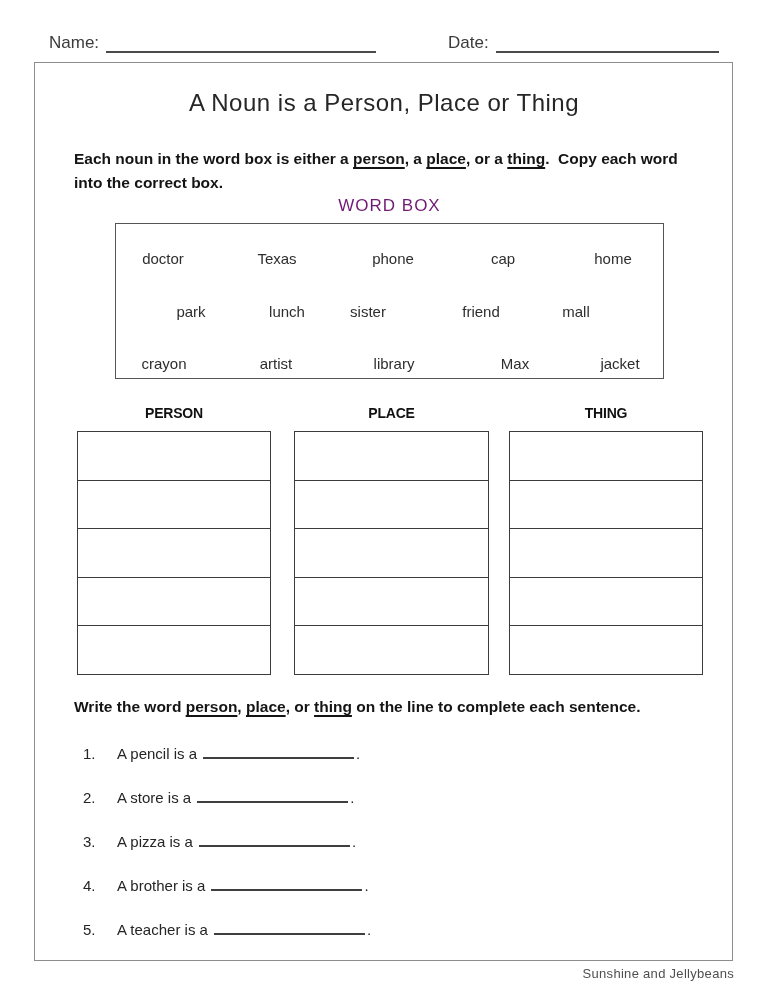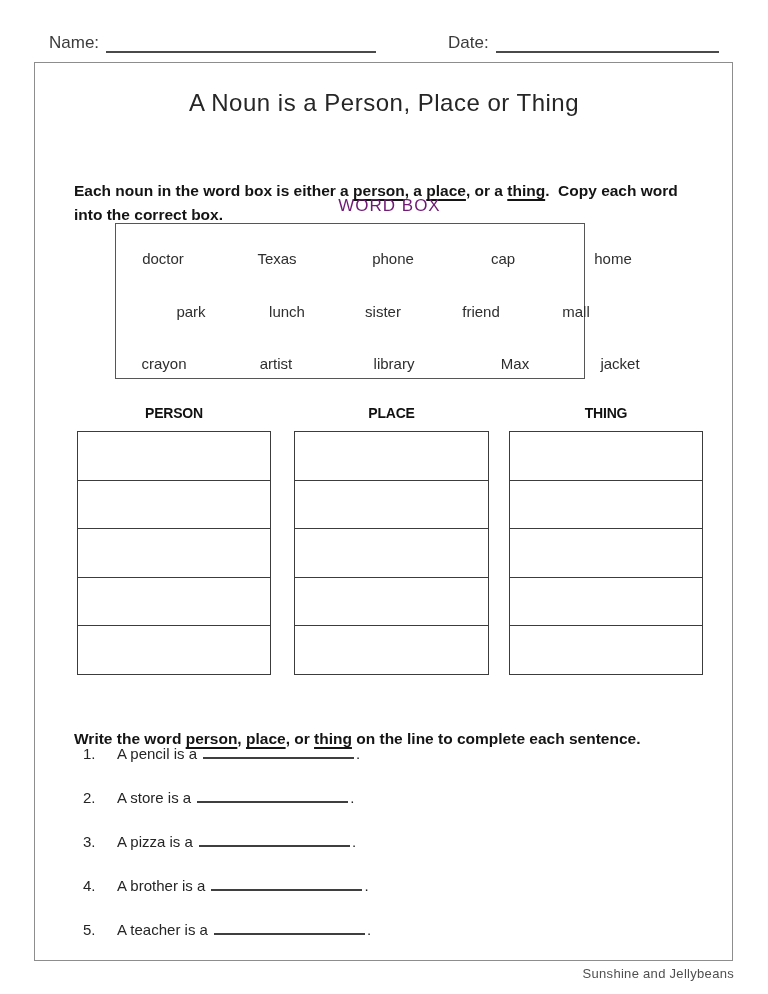--- a/index.html
+++ b/index.html
@@ -12,40 +12,40 @@
   #name-field{left:49px;}
   #date-field{left:448px;}
   .write-line{border-bottom:2px solid #4a4a4a;height:15px;margin-left:7px;}
   #name-field .write-line{width:270px;}
   #date-field .write-line{width:223px;}
   
   .main-box{position:absolute;left:34px;top:62px;width:699px;height:899px;border:1.5px solid #8d8d8d;box-sizing:border-box;}
   
   .title{position:absolute;left:0;right:0;top:89px;text-align:center;font-size:24px;font-weight:400;letter-spacing:0.5px;color:#262626;}
   
-  .instr{position:absolute;left:74px;width:622px;font-weight:bold;font-size:15.5px;line-height:24px;color:#141414;margin-top:32px;}
+  .instr{position:absolute;left:74px;width:622px;font-weight:bold;font-size:15.5px;line-height:24px;color:#141414;}
   #copy-instructions{top:147px;}
   #sentence-instructions{top:695px;}
   .u{text-decoration:underline;text-underline-offset:3px;text-decoration-thickness:1.5px;}
   
   .wordbox-label{position:absolute;left:115px;width:549px;top:196px;text-align:center;font-size:17px;letter-spacing:1px;color:#701a75;}
-  .wordbox{position:absolute;left:115px;top:223px;width:470px;height:156px;border:1.5px solid #565656;box-sizing:border-box;}
+  .wordbox{position:absolute;left:115px;top:223px;width:549px;height:156px;border:1.5px solid #565656;box-sizing:border-box;}
   .wrow{position:absolute;left:0;width:100%;height:16px;}
   .wrow0{top:26px;}
   .wrow1{top:79px;}
   .wrow2{top:131px;}
   .word{position:absolute;transform:translateX(-50%);font-size:15px;color:#2e2e2e;white-space:nowrap;}
   .wrow0 .word:nth-child(1){left:47px;}
   .wrow0 .word:nth-child(2){left:161px;}
   .wrow0 .word:nth-child(3){left:277px;}
   .wrow0 .word:nth-child(4){left:387px;}
   .wrow0 .word:nth-child(5){left:497px;}
   .wrow1 .word:nth-child(1){left:75px;}
   .wrow1 .word:nth-child(2){left:171px;}
-  .wrow1 .word:nth-child(3){left:267px;}
+  .wrow1 .word:nth-child(3){left:252px;}
   .wrow1 .word:nth-child(4){left:365px;}
   .wrow1 .word:nth-child(5){left:460px;}
   .wrow2 .word:nth-child(1){left:48px;}
   .wrow2 .word:nth-child(2){left:160px;}
   .wrow2 .word:nth-child(3){left:278px;}
   .wrow2 .word:nth-child(4){left:391px;margin-left:8px;}
   .wrow2 .word:nth-child(5){left:504px;}
   
   .sort-header{position:absolute;top:405px;text-align:center;font-weight:bold;font-size:14px;letter-spacing:-0.2px;color:#111;}
   .sort-table{position:absolute;top:431px;height:244px;border:1.5px solid #3c3c3c;box-sizing:border-box;display:flex;flex-direction:column;background:#fff;}

